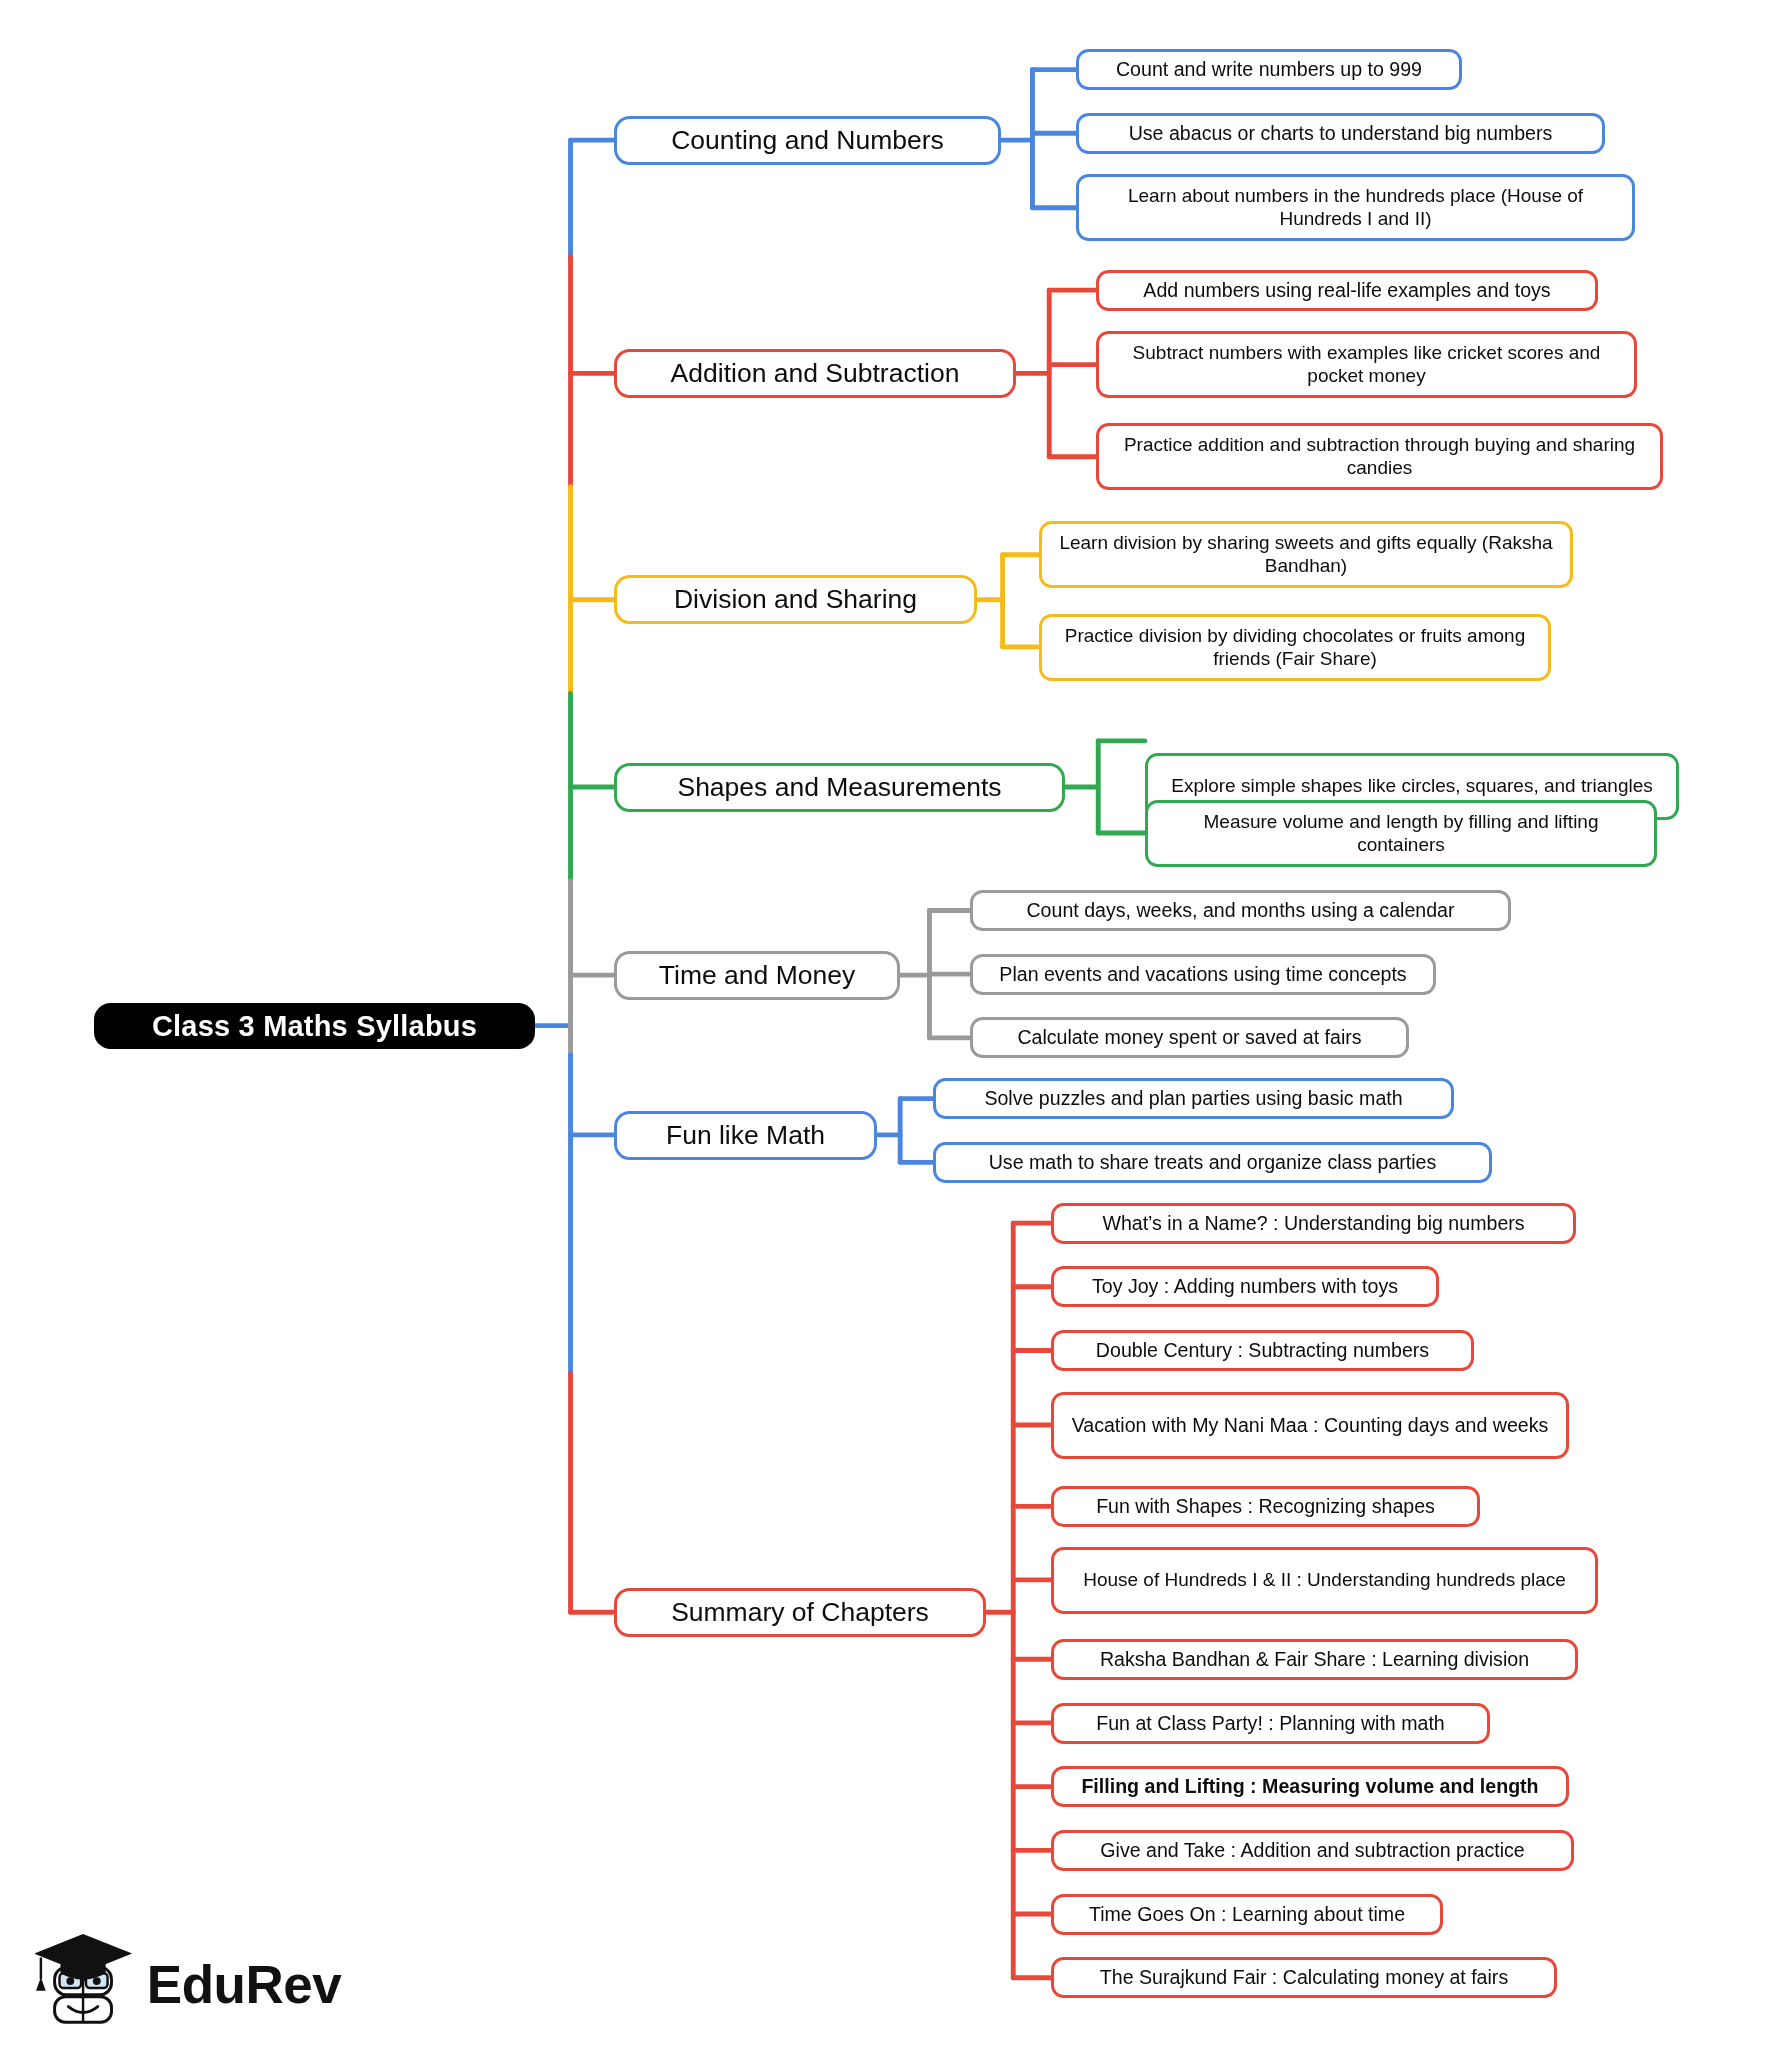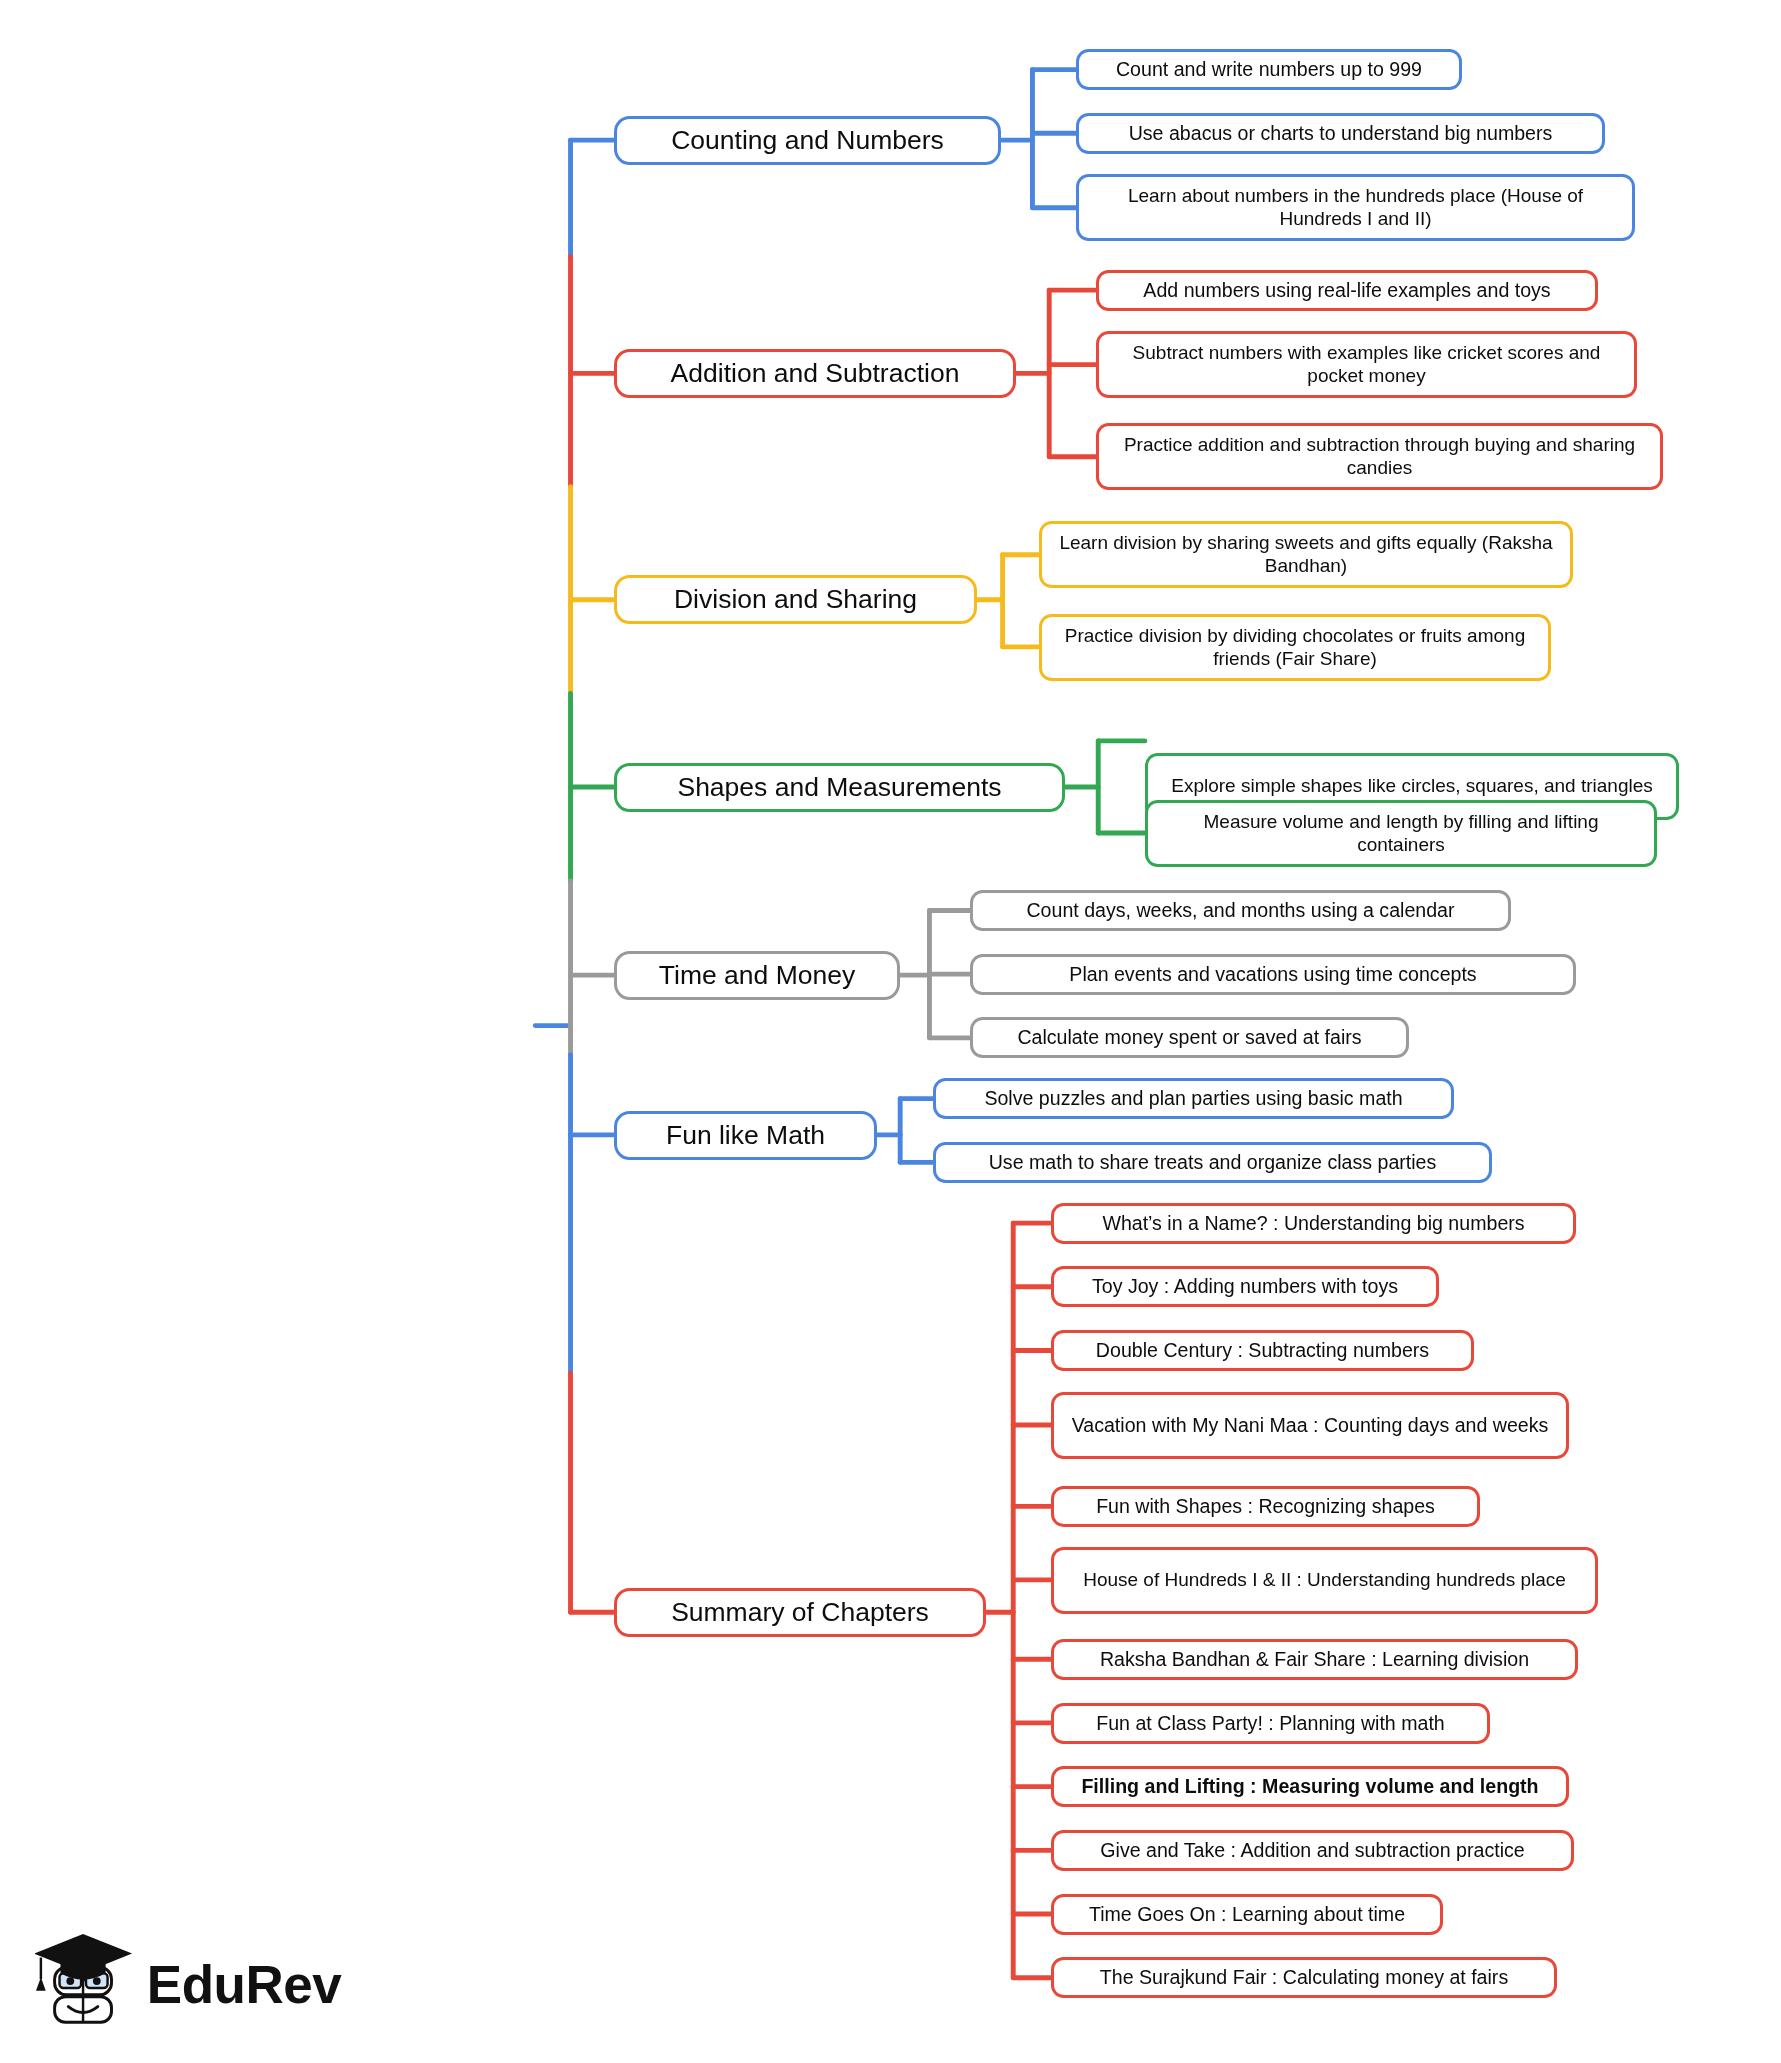--- a/index.html
+++ b/index.html
@@ -138,20 +138,21 @@
       <polyline points="1033.72,1537 1072,1537" fill="none" stroke="#e8483a" stroke-width="5" stroke-linecap="round" stroke-linejoin="round"></polyline>
       <polyline points="1033.72,1612 1072,1612" fill="none" stroke="#e8483a" stroke-width="5" stroke-linecap="round" stroke-linejoin="round"></polyline>
       <polyline points="1033.72,1693 1072,1693" fill="none" stroke="#e8483a" stroke-width="5" stroke-linecap="round" stroke-linejoin="round"></polyline>
       <polyline points="1033.72,1758 1072,1758" fill="none" stroke="#e8483a" stroke-width="5" stroke-linecap="round" stroke-linejoin="round"></polyline>
       <polyline points="1033.72,1823 1072,1823" fill="none" stroke="#e8483a" stroke-width="5" stroke-linecap="round" stroke-linejoin="round"></polyline>
       <polyline points="1033.72,1888 1072,1888" fill="none" stroke="#e8483a" stroke-width="5" stroke-linecap="round" stroke-linejoin="round"></polyline>
       <polyline points="1033.72,1953 1072,1953" fill="none" stroke="#e8483a" stroke-width="5" stroke-linecap="round" stroke-linejoin="round"></polyline>
       <polyline points="1033.72,2018 1072,2018" fill="none" stroke="#e8483a" stroke-width="5" stroke-linecap="round" stroke-linejoin="round"></polyline>
     </svg>
 
+  <div class="node root" style="left: 94px; top: 1003px; width: 441px; height: 46px;">Class 3 Maths Syllabus</div>
 
   <div id="branch-layer">
       <div class="node branch" style="border-color: rgb(74, 134, 224); left: 614px; top: 116px; width: 387px; height: 49px;">Counting and Numbers</div>
       <div class="node branch" style="border-color: rgb(232, 72, 58); left: 614px; top: 349px; width: 402px; height: 49px;">Addition and Subtraction</div>
       <div class="node branch" style="border-color: rgb(245, 187, 29); left: 614px; top: 575px; width: 363px; height: 49px;">Division and Sharing</div>
       <div class="node branch" style="border-color: rgb(51, 168, 83); left: 614px; top: 763px; width: 451px; height: 49px;">Shapes and Measurements</div>
       <div class="node branch" style="border-color: rgb(154, 154, 154); left: 614px; top: 951px; width: 286px; height: 49px;">Time and Money</div>
       <div class="node branch" style="border-color: rgb(74, 134, 224); left: 614px; top: 1111px; width: 263px; height: 49px;">Fun like Math</div>
       <div class="node branch" style="border-color: rgb(232, 72, 58); left: 614px; top: 1588px; width: 372px; height: 49px; text-align: center;">Summary of Chapters</div>
     </div>
@@ -160,21 +161,21 @@
       <div class="node leaf" style="border-color: rgb(74, 134, 224); left: 1076px; top: 113px; width: 529px; height: 41px;">Use abacus or charts to understand big numbers</div>
       <div class="node leaf small" style="border-color: rgb(74, 134, 224); left: 1076px; top: 174px; width: 559px; height: 67px;">Learn about numbers in the hundreds place (House of Hundreds I and II)</div>
       <div class="node leaf" style="border-color: rgb(232, 72, 58); left: 1096px; top: 270px; width: 502px; height: 41px;">Add numbers using real-life examples and toys</div>
       <div class="node leaf small" style="border-color: rgb(232, 72, 58); left: 1096px; top: 331px; width: 541px; height: 67px;">Subtract numbers with examples like cricket scores and pocket money</div>
       <div class="node leaf small" style="border-color: rgb(232, 72, 58); left: 1096px; top: 423px; width: 567px; height: 67px;">Practice addition and subtraction through buying and sharing candies</div>
       <div class="node leaf small" style="border-color: rgb(245, 187, 29); left: 1039px; top: 521px; width: 534px; height: 67px;">Learn division by sharing sweets and gifts equally (Raksha Bandhan)</div>
       <div class="node leaf small" style="border-color: rgb(245, 187, 29); left: 1039px; top: 614px; width: 512px; height: 67px;">Practice division by dividing chocolates or fruits among friends (Fair Share)</div>
       <div class="node leaf small" style="border-color: rgb(51, 168, 83); left: 1145px; top: 708px; width: 534px; height: 67px; margin-top: 45px;">Explore simple shapes like circles, squares, and triangles</div>
       <div class="node leaf small" style="border-color: rgb(51, 168, 83); left: 1145px; top: 800px; width: 512px; height: 67px;">Measure volume and length by filling and lifting containers</div>
       <div class="node leaf" style="border-color: rgb(154, 154, 154); left: 970px; top: 890px; width: 541px; height: 41px;">Count days, weeks, and months using a calendar</div>
-      <div class="node leaf" style="border-color: rgb(154, 154, 154); left: 970px; top: 954px; width: 606px; height: 41px;">Plan events and vacations using time concepts</div>
+      <div class="node leaf" style="border-color: rgb(154, 154, 154); left: 970px; top: 954px; width: 466px; height: 41px;">Plan events and vacations using time concepts</div>
       <div class="node leaf" style="border-color: rgb(154, 154, 154); left: 970px; top: 1017px; width: 439px; height: 41px;">Calculate money spent or saved at fairs</div>
       <div class="node leaf" style="border-color: rgb(74, 134, 224); left: 933px; top: 1078px; width: 521px; height: 41px;">Solve puzzles and plan parties using basic math</div>
       <div class="node leaf" style="border-color: rgb(74, 134, 224); left: 933px; top: 1142px; width: 559px; height: 41px;">Use math to share treats and organize class parties</div>
       <div class="node leaf" style="border-color: rgb(232, 72, 58); left: 1051px; top: 1203px; width: 525px; height: 41px;">What’s in a Name? : Understanding big numbers</div>
       <div class="node leaf" style="border-color: rgb(232, 72, 58); left: 1051px; top: 1266px; width: 388px; height: 41px;">Toy Joy : Adding numbers with toys</div>
       <div class="node leaf" style="border-color: rgb(232, 72, 58); left: 1051px; top: 1330px; width: 423px; height: 41px;">Double Century : Subtracting numbers</div>
       <div class="node leaf" style="border-color: rgb(232, 72, 58); left: 1051px; top: 1392px; width: 518px; height: 67px;">Vacation with My Nani Maa : Counting days and weeks</div>
       <div class="node leaf" style="border-color: rgb(232, 72, 58); left: 1051px; top: 1486px; width: 429px; height: 41px;">Fun with Shapes : Recognizing shapes</div>
       <div class="node leaf small" style="border-color: rgb(232, 72, 58); left: 1051px; top: 1547px; width: 547px; height: 67px;">House of Hundreds I &amp; II : Understanding hundreds place</div>
       <div class="node leaf" style="border-color: rgb(232, 72, 58); left: 1051px; top: 1639px; width: 527px; height: 41px;">Raksha Bandhan &amp; Fair Share : Learning division</div>

